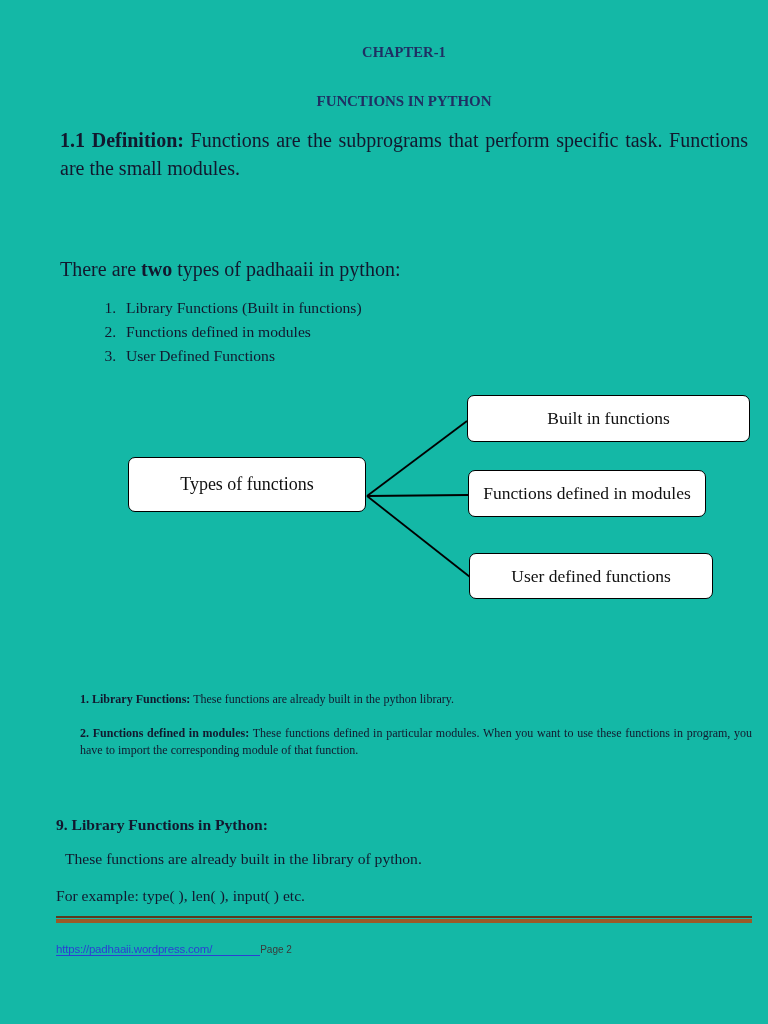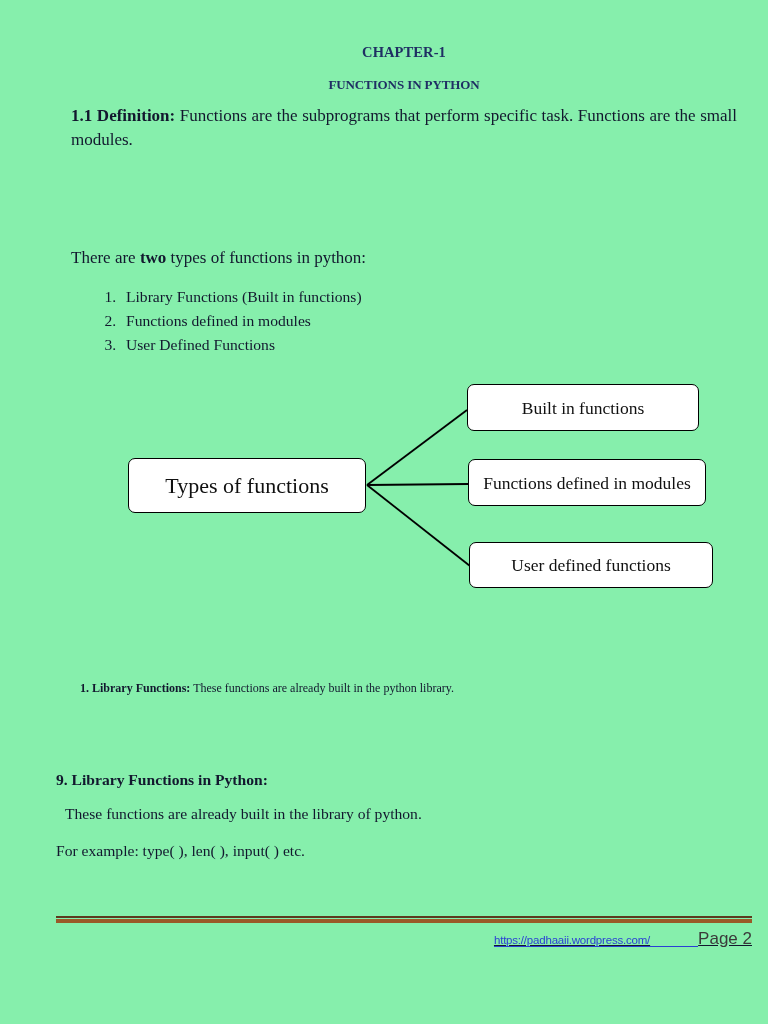--- a/index.html
+++ b/index.html
@@ -14,21 +14,21 @@
     font-family: "Liberation Serif", "DejaVu Serif", serif;
     color: #12182e;
     overflow: hidden;
   }
 
   .page {
     position: absolute;
     left: 0; top: 0;
     width: 768px;
     height: 1024px;
-    background: #86efac;
+    background: #14b8a6;
   }
 
   .content {
     position: absolute;
     left: 56px;
     top: 0;
     width: 696px;
   }
 
   
@@ -38,32 +38,32 @@
     font-weight: bold;
     font-size: 14.5px;
     letter-spacing: 0.1px;
     margin: 0;
     padding-top: 44px;
   }
   .doc-title {
     text-align: center;
     color: #1f2f63;
     font-weight: bold;
-    font-size: 13px;
+    font-size: 15px;
     letter-spacing: -0.1px;
-    margin: 0;
+    margin: 16px;
     padding-top: 16px;
   }
 
   
   .para {
-    font-size: 17px;
+    font-size: 20px;
     line-height: 1.42;
     text-align: justify;
-    margin: 15px;
+    margin: 4px;
     color: #12182e;
   }
   .para.first {
     margin-top: 11px;
   }
   .lead {
     font-weight: bold;
   }
   .sec-head {
     font-size: 15.6px;
@@ -108,29 +108,29 @@
     align-items: center;
     justify-content: center;
     text-align: center;
     font-size: 17.5px;
     line-height: 1.18;
     color: #101010;
     font-family: "Liberation Serif", "DejaVu Serif", serif;
   }
   .node-root {
     left: 72px;
-    top: 84px;
+    top: 72px;
     width: 238px;
     height: 55px;
-    font-size: 22px;
+    font-size: 18px;
   }
   .node-a {
     left: 411px;
     top: 10px;
-    width: 232px;
+    width: 283px;
     height: 47px;
   }
   .node-b {
     left: 412px;
     top: 85px;
     width: 238px;
     height: 47px;
   }
   .node-c {
     left: 413px;
@@ -175,57 +175,56 @@
     width: 100%;
   }
   .rule-thick {
     height: 4px;
     background: #9a5a28;
     width: 100%;
     margin-top: 1px;
   }
   .footer-row {
     display: flex;
-    justify-content: flex-end;
+    justify-content: flex-start;
     align-items: baseline;
-    margin-top: 6px;
+    margin-top: 20px;
     font-family: "Liberation Sans", "DejaVu Sans", sans-serif;
     font-size: 11.5px;
-    text-decoration: underline;
   }
   .footer-link {
     color: #2b3fd4;
     text-decoration: none;
     border-bottom: 1px solid #2b3fd4;
     padding-right: 48px;
     letter-spacing: -0.2px;
   }
   .footer-page {
     color: #3a3a3a;
-    font-size: 17px;
+    font-size: 10px;
   }
 </style>
 </head>
 <body>
 
 <div class="page">
 
   <div class="content">
 
     <div class="chapter-title">CHAPTER-1</div>
     <div class="doc-title">FUNCTIONS IN PYTHON</div>
 
     <p class="para first"><span class="lead">1.1 Definition:</span><span> Functions are the subprograms that perform specific task. Functions are the small modules.</span></p>
 
     <div class="gap-1"></div>
 
 
     <div class="gap-2"></div>
 
-    <p class="para"><span>There are </span><span class="lead">two</span><span> types of functions in python:</span></p>
+    <p class="para"><span>There are </span><span class="lead">two</span><span> types of padhaaii in python:</span></p>
 
     <ol class="types-list">
       <li>Library Functions (Built in functions)</li>
       <li>Functions defined in modules</li>
       <li>User Defined Functions</li>
     </ol>
 
     <div class="diagram">
       <svg width="696" height="232" viewBox="0 0 696 232">
         <line x1="311" y1="111" x2="411" y2="36" stroke="#000000" stroke-width="1.8"></line>
@@ -246,20 +245,21 @@
         <span>User defined functions</span>
       </div>
     </div>
 
     <div class="body-lower">
 
       <p class="para-indent"><span class="lead">1. Library Functions:</span><span> These functions are already built in the python library.</span></p>
 
       <div class="spacer-sm"></div>
 
+      <p class="para-indent"><span class="lead">2. Functions defined in modules:</span><span> These functions defined in particular modules. When you want to use these functions in program, you have to import the corresponding module of that function.</span></p>
 
       <div class="spacer-sm"></div>
 
 
       <div class="spacer-md"></div>
 
       <div class="sec-head">9. Library Functions in Python:</div>
 
       <div style="height:14px"></div>
 

